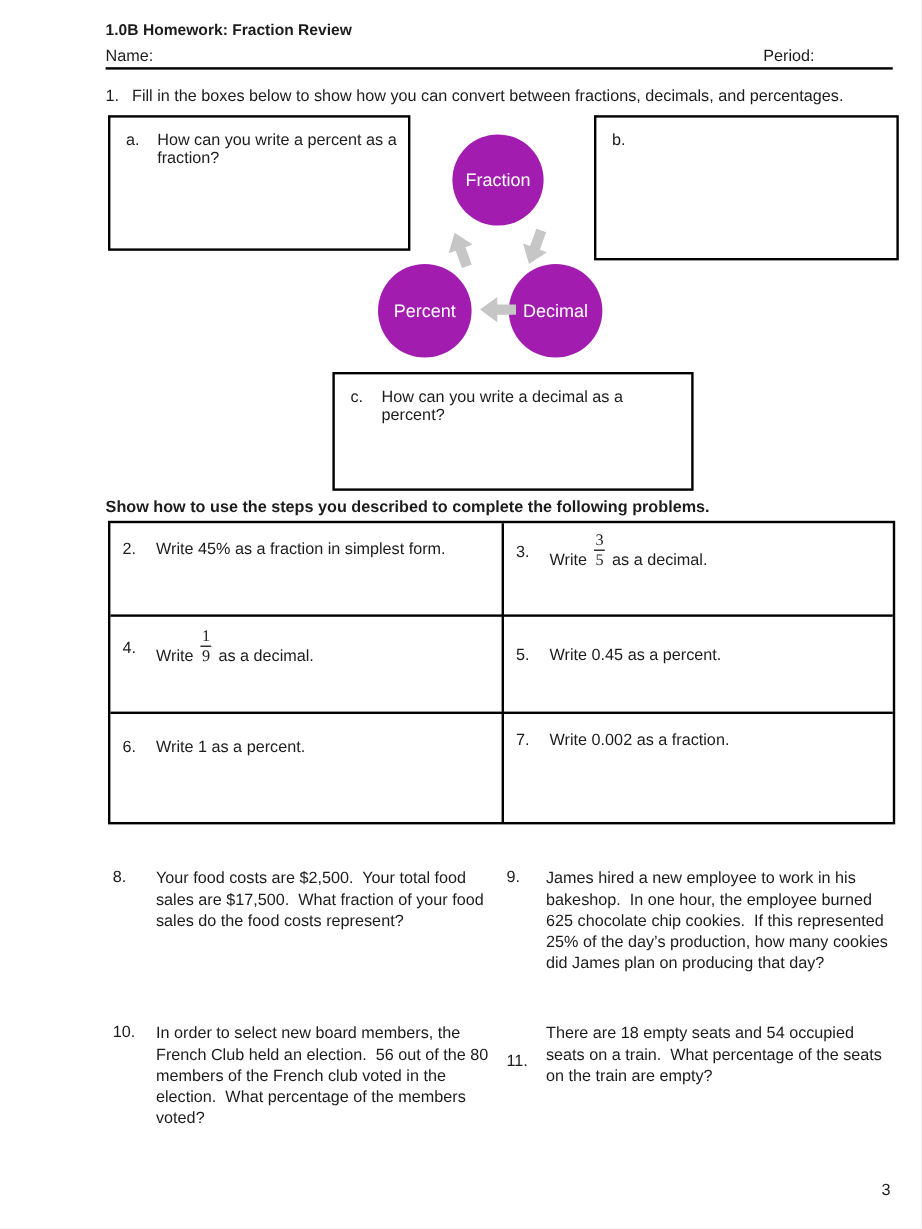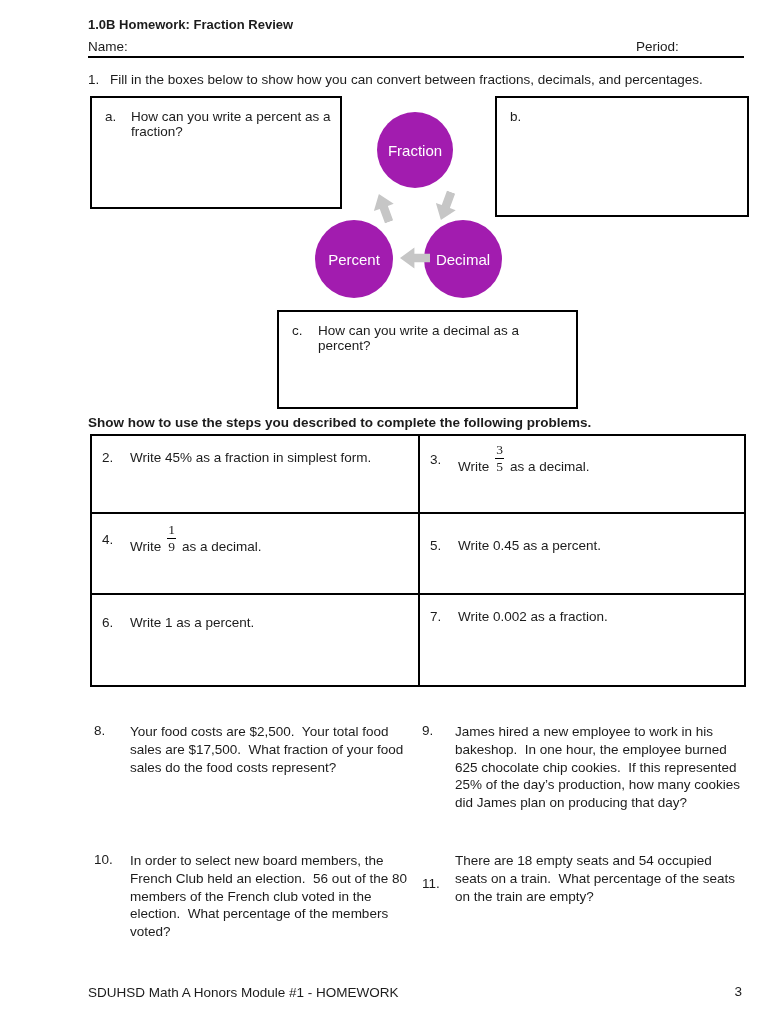--- a/index.html
+++ b/index.html
@@ -138,16 +138,15 @@
   </div>
   <div class="wp" style="left:94px; top:852px;">
     <span class="wp-num" style="width:36px;">10.</span>
     <p class="wp-text" style="width:295px;">In order to select new board members, the French Club held an election.  56 out of the 80 members of the French club voted in the election.  What percentage of the members voted?</p>
   </div>
   <div class="wp" style="left:422px; top:852px;">
     <span class="wp-num" style="width:33px;margin-top:24px;">11.</span>
     <p class="wp-text" style="width:292px;">There are 18 empty seats and 54 occupied seats on a train.  What percentage of the seats on the train are empty?</p>
   </div>
 
-  <div class="abs footer" style="left:88px; top:985px;">SDUHSD Math A Honors Module #1 - HOMEWORK</div>
   <div class="abs footer" style="left:722px; top:984px; width:20px; text-align:right;">3</div>
 
 </div>
 
 </body></html>

